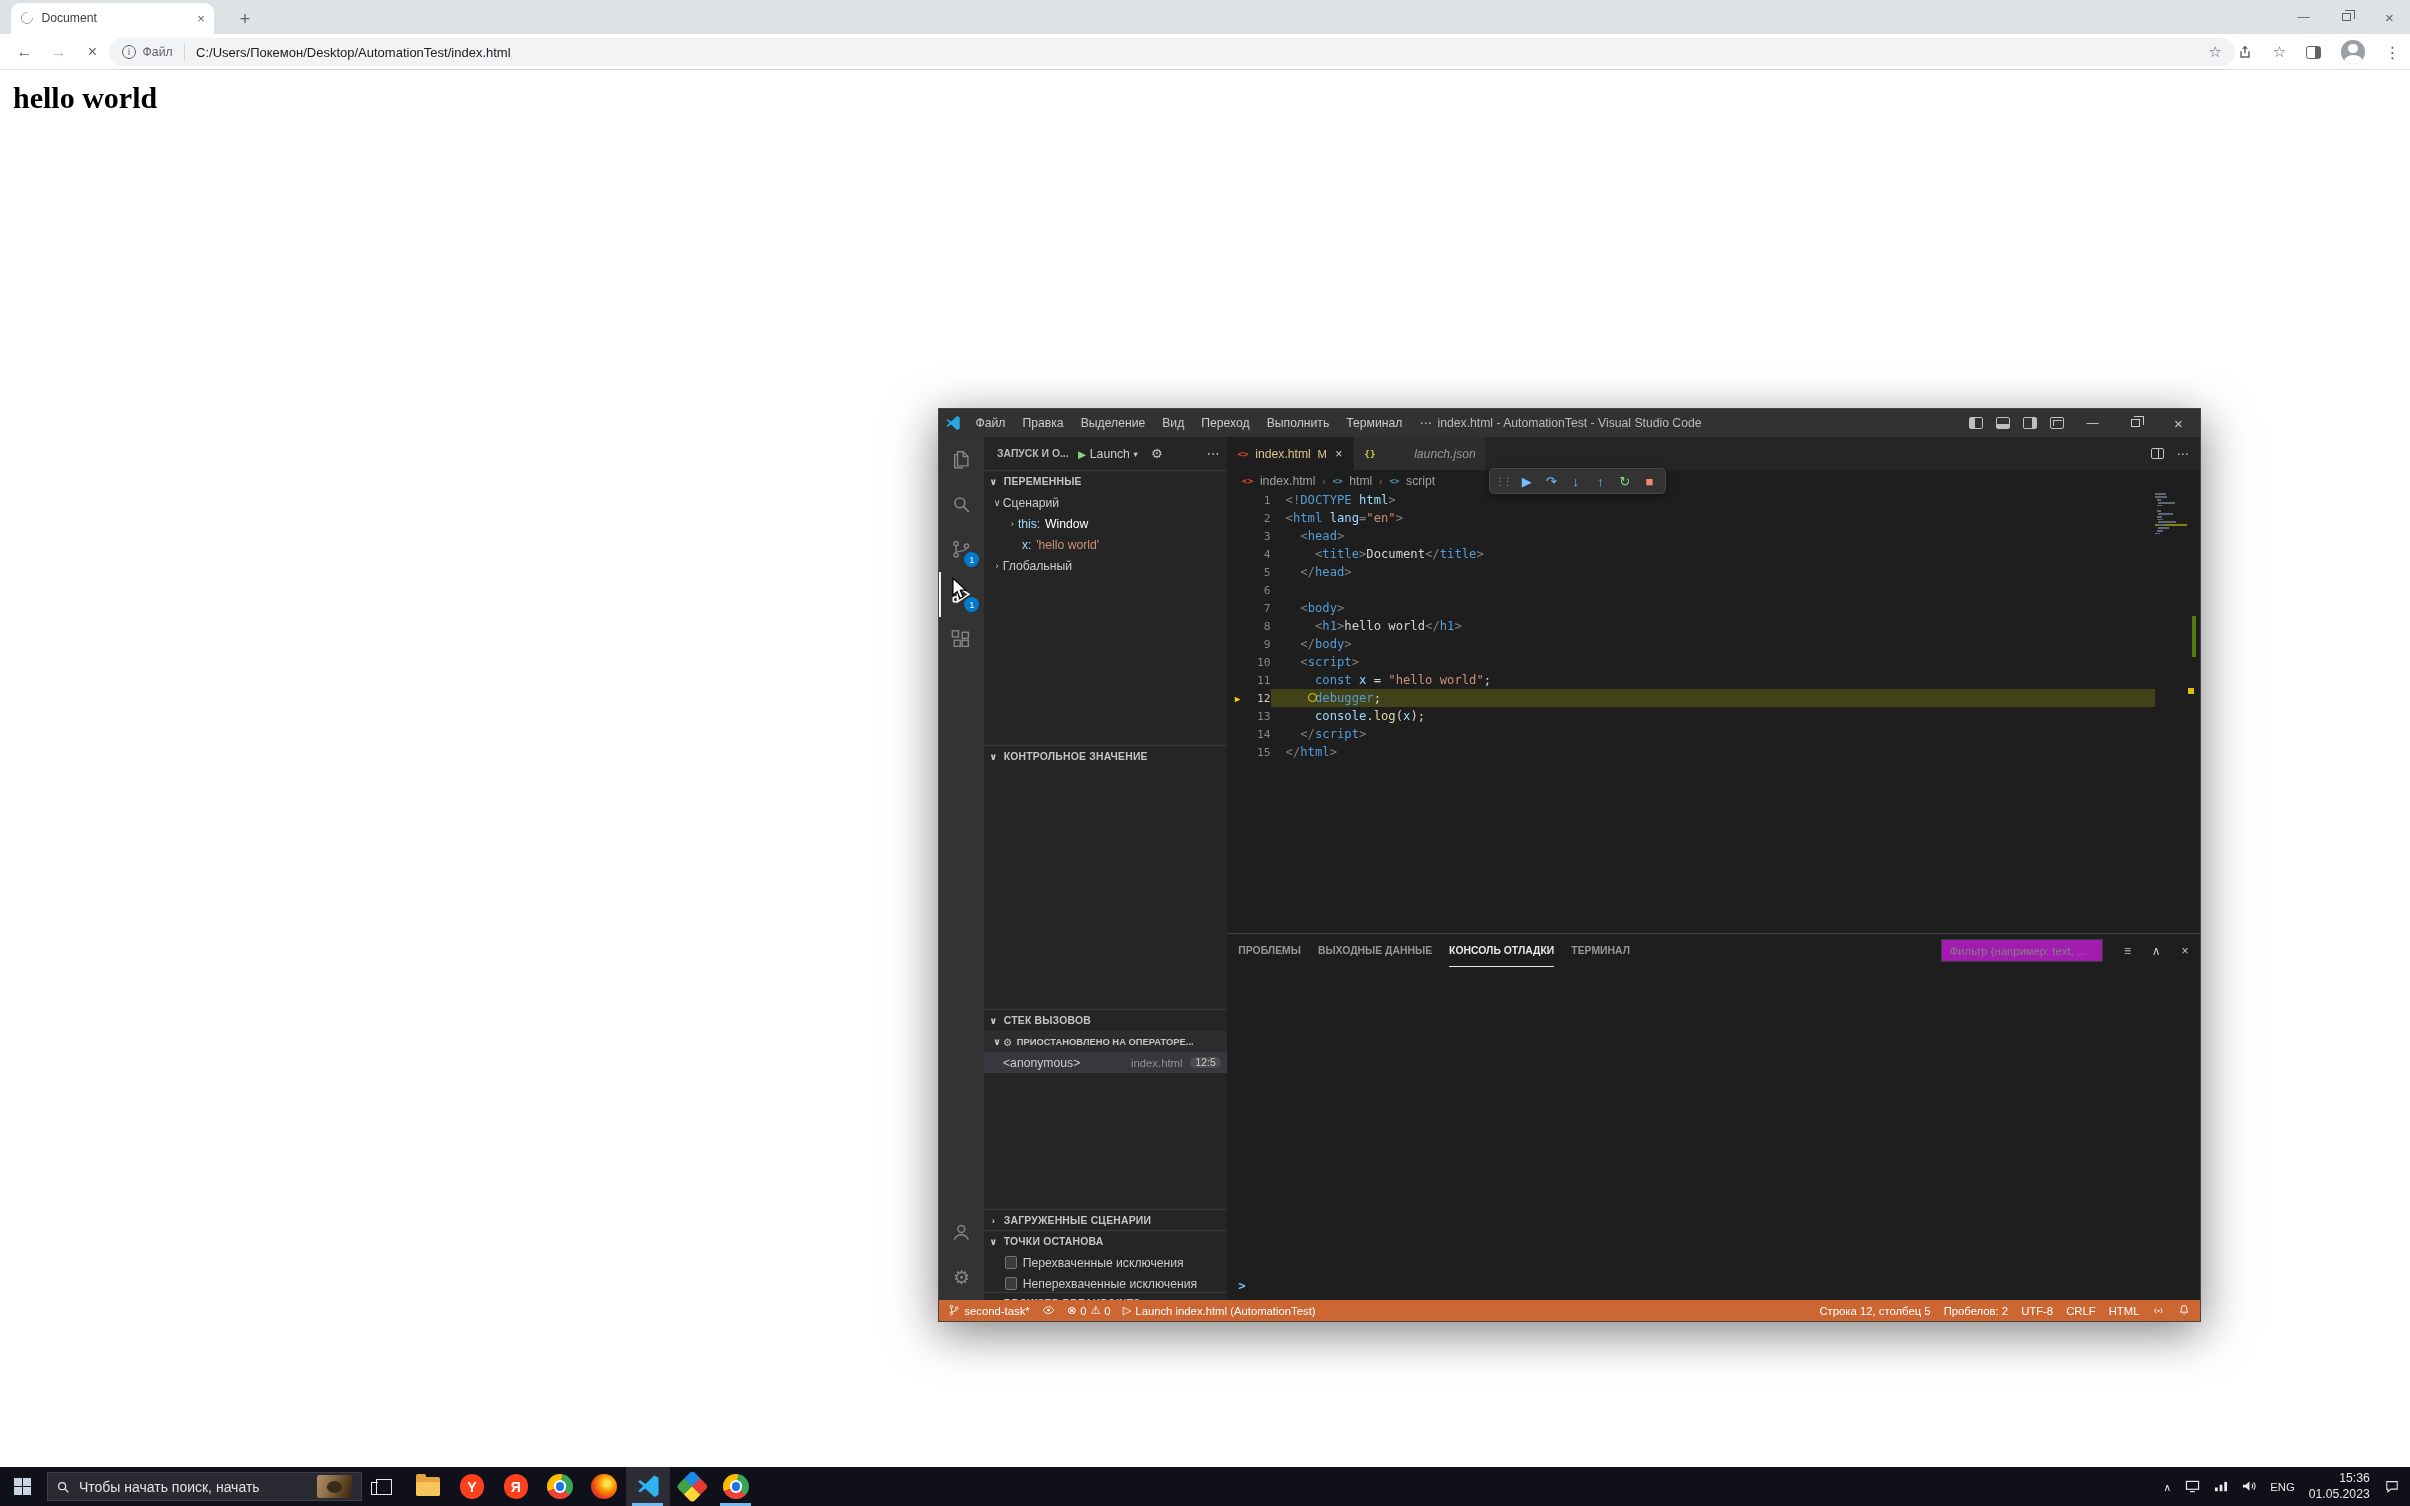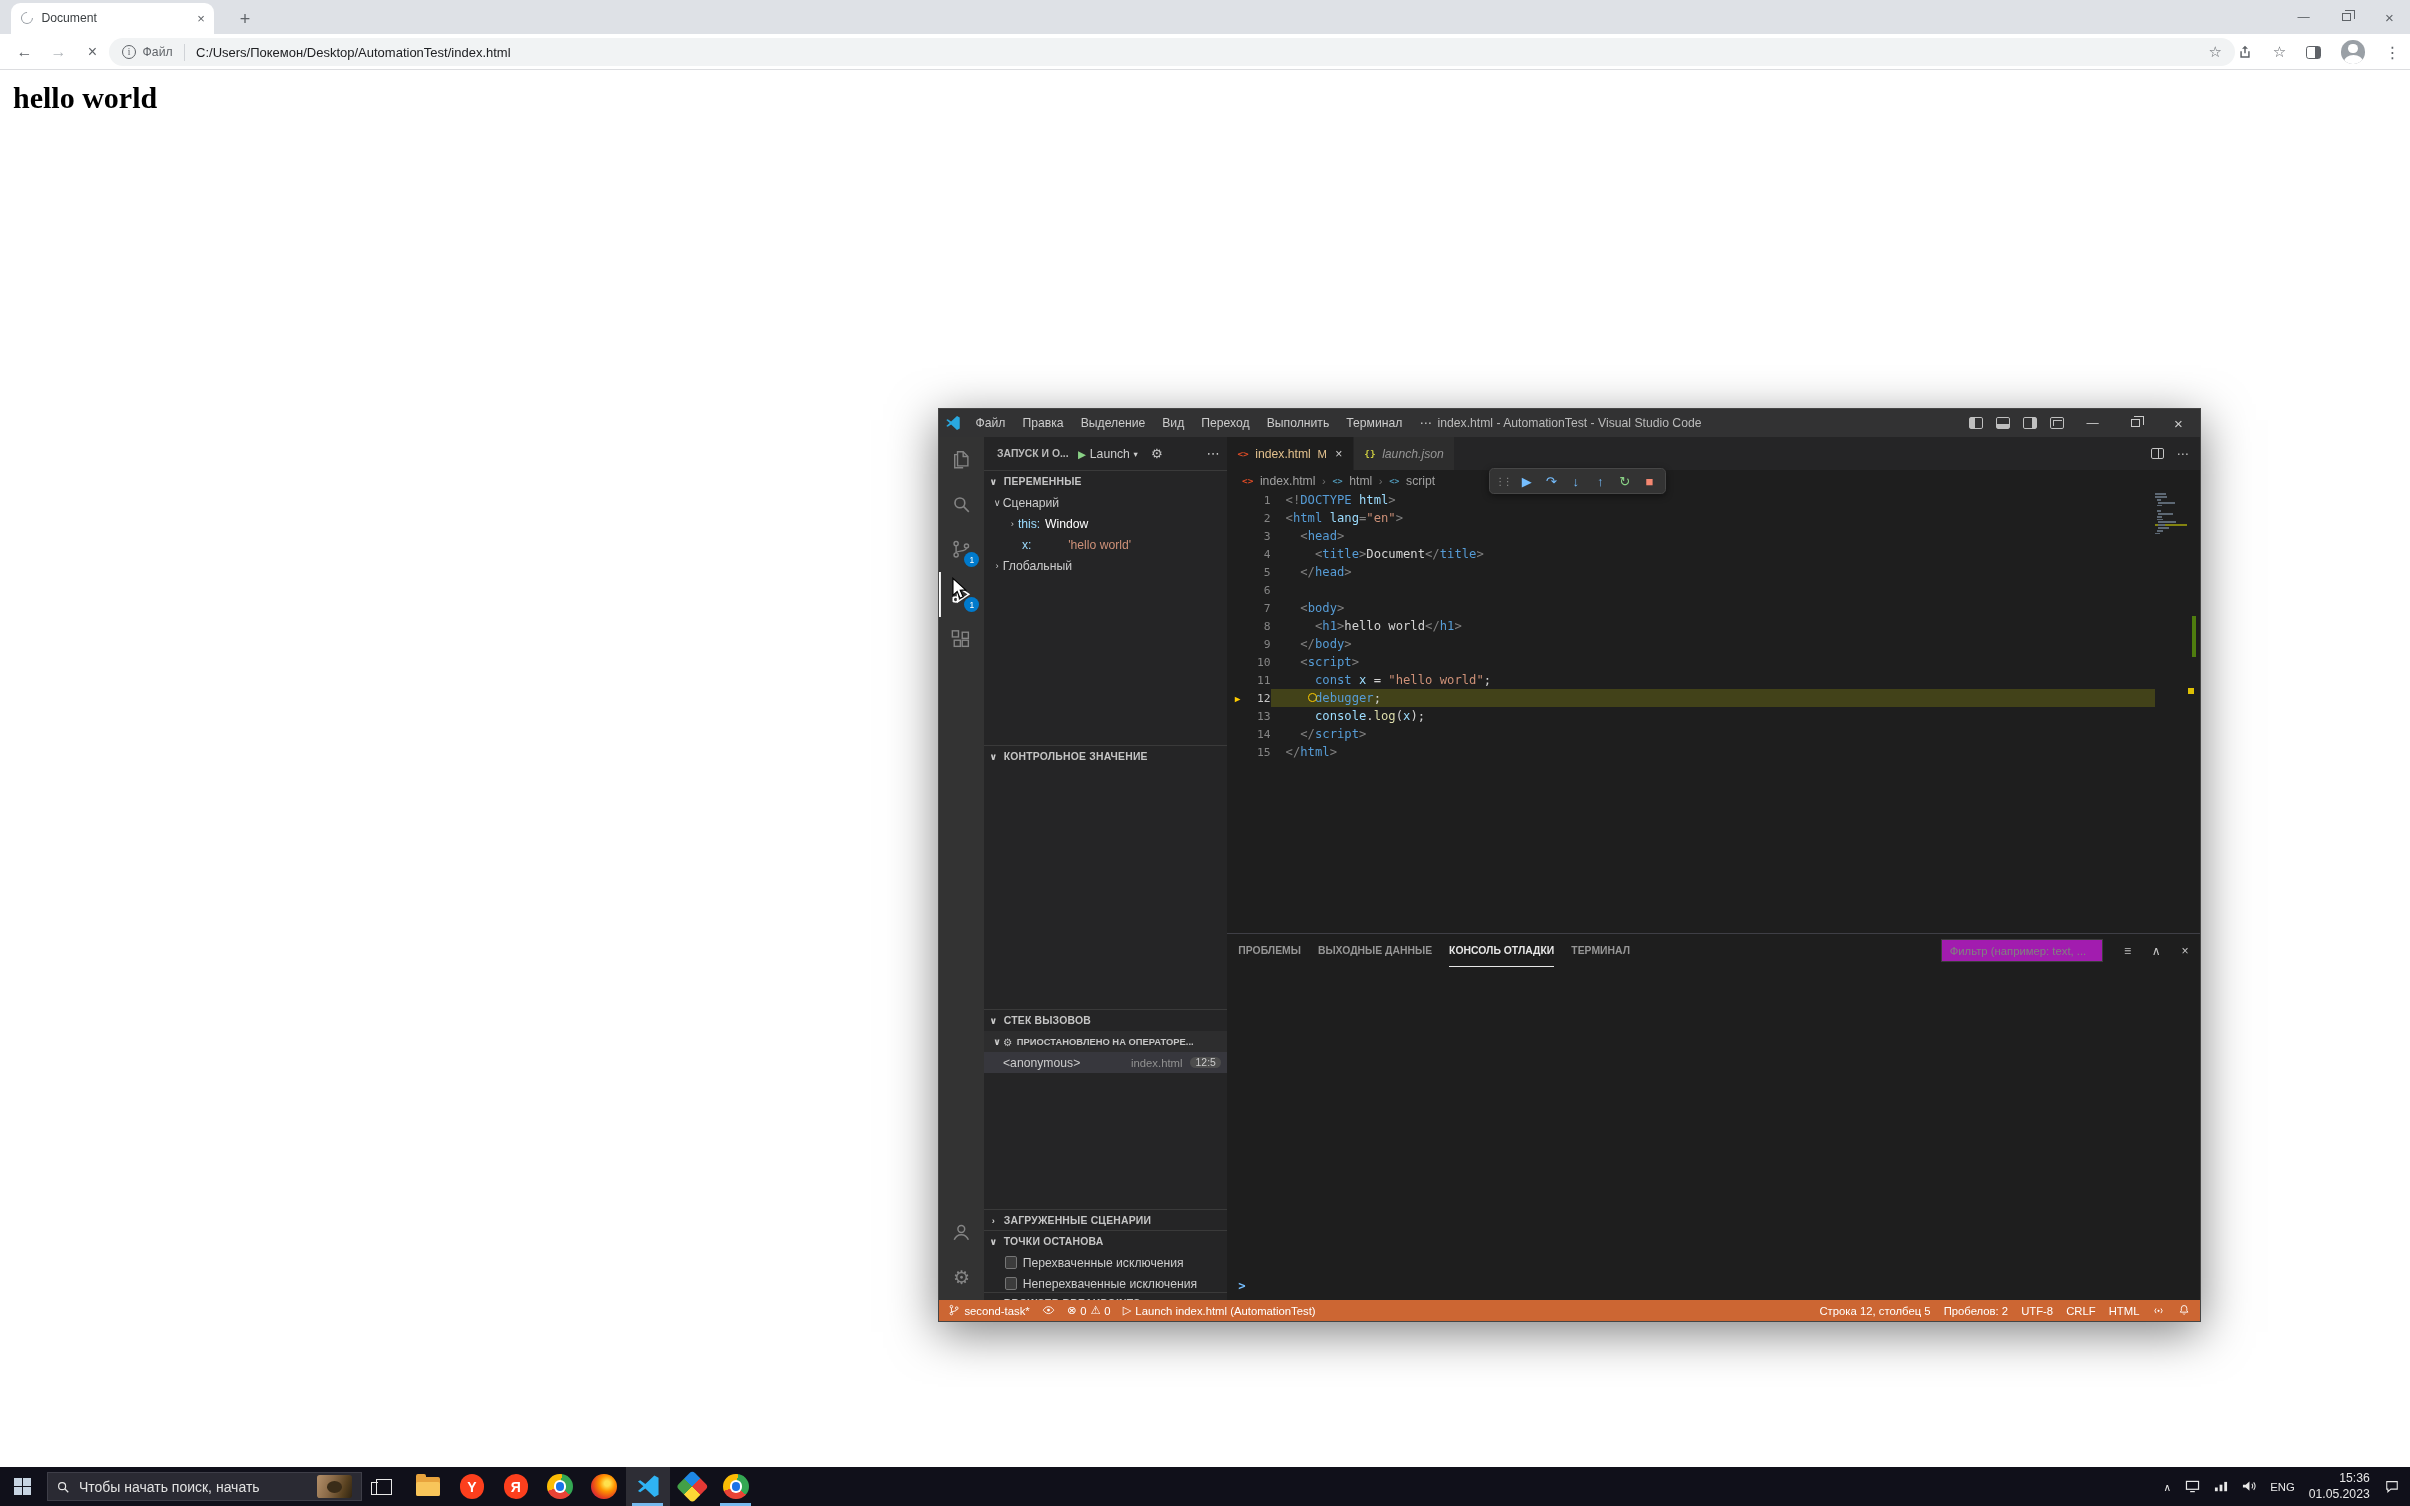--- a/index.html
+++ b/index.html
@@ -77,37 +77,37 @@
   .dd { font-size:8.5px; color:#cccccc; }
   .sb-gear { font-size:13px; color:#c5c5c5; margin-left:5.6px; }
   .sb-more { font-size:13px; color:#c5c5c5; margin-left:auto; }
   .section { flex:none; border-top:0.9px solid rgba(85,85,85,.45); display:flex; flex-direction:column; overflow:hidden; }
   .sec-head { height:21px; flex:none; display:flex; align-items:center; gap:4.7px; padding-left:3.8px;
     font-size:10.4px; font-weight:bold; color:#c5c5c5; letter-spacing:0.2px; }
   .chev { font-size:9.4px; color:#cccccc; width:11.3px; text-align:center; flex:none; }
   .sb-row { height:21px; flex:none; display:flex; align-items:center; font-size:12.2px; color:#cccccc; white-space:nowrap; }
   .vname { color:#9cdcfe; margin-right:4.7px; }
   .vval-obj { color:#ffffff; }
-  .vval-str { color:#ce9178;margin-left:32px; }
+  .vval-str { color:#ce9178; }
   .paused-row { background:#2d2d2e; font-size:9.4px; font-weight:bold; color:#c5c5c5; }
   .frame-row { background:#37373d; padding-left:19px; padding-right:5.6px; }
   .frame-file { color:#919191; font-size:11.3px; margin-left:auto; }
   .pos-badge { background:#4d4d4d; color:#cccccc; border-radius:8.5px; font-size:10.4px; padding:0 5.6px; margin-left:7.5px; }
   .cbx { width:12.2px; height:12.2px; border:0.9px solid #767676; background:#3c3c3c; border-radius:1.9px; margin:0 5.6px 0 21px; flex:none; }
   .spacer { flex:1; }
 
   #editorgroup { flex:1; min-width:0; display:flex; flex-direction:column; position:relative; }
   #tabbar { height:33px; flex:none; background:#252526; display:flex; align-items:stretch; }
   .etab { display:flex; align-items:center; gap:6.6px; padding:0 10.4px; background:#2d2d2d; border-right:0.9px solid #252526; font-size:12.2px; color:#969696; }
   .etab.active { background:#1e1e1e; color:#e2c08d; }
   .ic-html { color:#e44d26; font-weight:bold; font-size:9.4px; font-family:"DejaVu Sans Mono",monospace; }
   .ic-json { color:#cbcb41; font-weight:bold; font-size:9.4px; font-family:"DejaVu Sans Mono",monospace; }
   .git-m { color:#e2c08d; font-size:11.3px; }
   .etab-close { color:#cccccc; font-size:12.2px; margin-left:1.9px; }
-  .etab.preview .lbl { font-style:italic; }
+  .etab.preview .lbl { font-style:italic;margin-left:32px; }
   #tabbar-actions { margin-left:auto; display:flex; align-items:center; gap:13px; padding-right:11.3px; color:#c5c5c5; }
   .split-ic { width:12.2px; height:10.4px; border:0.9px solid #c5c5c5; border-radius:1.9px; position:relative; }
   .split-ic::before { content:''; position:absolute; left:5.2px; top:0; bottom:0; width:0.9px; background:#c5c5c5; }
 
   #debug-toolbar { position:absolute; left:550px; top:31px; height:26px; background:#333333; border:0.9px solid #474747;
     border-radius:4.7px; box-shadow:0 1.9px 7.5px rgba(0,0,0,.45); display:flex; align-items:center; padding:0 3.8px; z-index:20; }
   .dbg-grip { color:#8a8a8a; font-size:10.4px; letter-spacing:-2.8px; padding:0 4.7px 0 0.9px; }
   .dbg-btn { width:24.5px; text-align:center; font-size:13px; }
   .c-blue { color:#75beff; } .c-green { color:#89d185; } .c-red { color:#f48771; }
 

